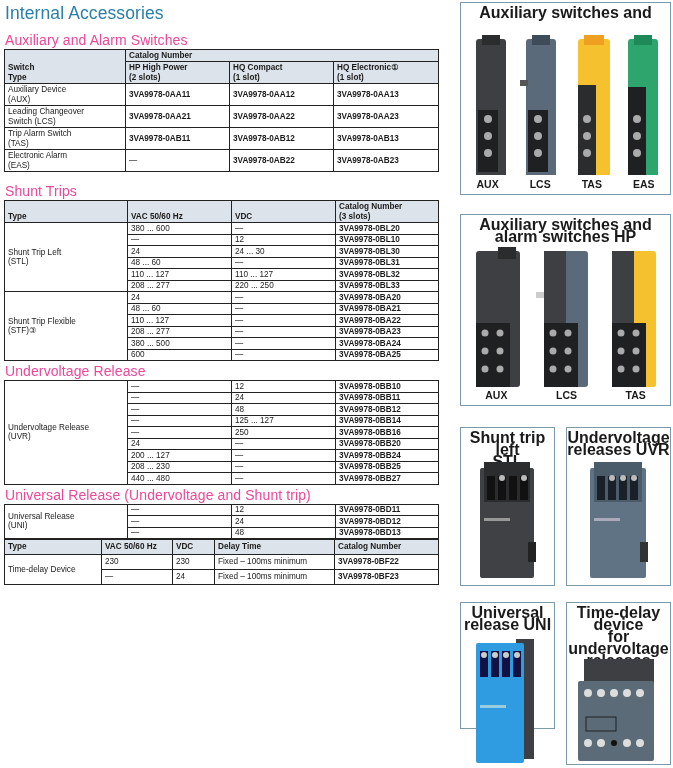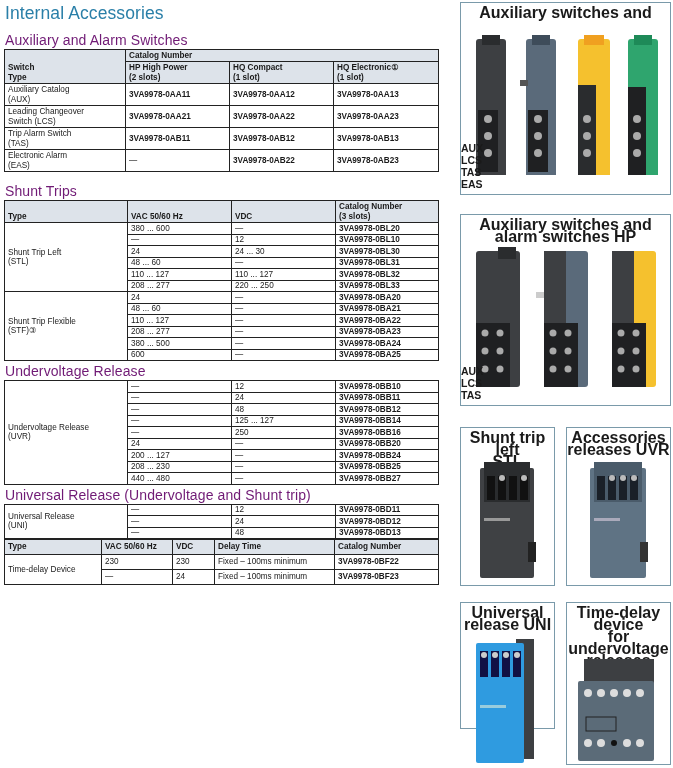--- a/index.html
+++ b/index.html
@@ -1,27 +1,27 @@
 <!DOCTYPE html>
 <html><head>
 <meta charset="utf-8">
 <style>
   html, body { margin: 0; padding: 0; background: #ffffff; }
   body { width: 673px; height: 768px; position: relative; overflow: hidden;
          font-family: "Liberation Sans", sans-serif; color: #1a1a1a; }
   .left { position: absolute; left: 4px; top: 0; width: 434px; }
   .h1 { font-size: 17.5px; color: #2a7fa8; margin: 2px 0 0 1px; height: 30px; line-height: 22px; letter-spacing: 0.1px; }
-  .h2 { font-size: 14px; color: #701a75; line-height: 16px; margin: 0 0 1px 1px; letter-spacing: 0.1px; }
+  .h2 { font-size: 14px; color: #ec4899; line-height: 16px; margin: 0 0 1px 1px; letter-spacing: 0.1px; }
   table { border-collapse: collapse; width: 434px; font-size: 8.2px; table-layout: fixed; }
   td, th { border: 1px solid #222; padding: 0 3px; vertical-align: middle; text-align: left; line-height: 9.5px; }
   thead th { background: #dde3ea; font-weight: bold; }
   td.cat { font-weight: bold; }
   .pbox { position: absolute; border: 1.5px solid #7a9aaa; background: #fff; box-sizing: border-box; }
   .pcap { text-align: center; font-weight: bold; font-size: 16px; line-height: 12px; color: #1a1a1a; margin-top: 4px; }
-  .plabels { position: absolute; bottom: 4px; left: 0; right: 0; display: flex; justify-content: space-around; font-weight: bold; font-size: 10.5px; flex-direction: column; }
+  .plabels { position: absolute; bottom: 4px; left: 0; right: 0; display: flex; justify-content: space-around; font-weight: bold; font-size: 10.5px; }
 </style>
 </head>
 <body>
 
 <div class="left">
   <div class="h1">Internal Accessories</div>
 
   <div class="h2" style="margin-top:0px;">Auxiliary and Alarm Switches</div>
   <table>
     <colgroup>
@@ -49,21 +49,21 @@
           </th>
         <th>
             <div>HQ Electronic①</div>
             <div>(1 slot)</div>
           </th>
       </tr>
     </thead>
     <tbody>
       <tr style="height:22px">
         <td>
-            <div>Auxiliary Catalog</div>
+            <div>Auxiliary Device</div>
             <div>(AUX)</div>
           </td>
         <td class="cat">3VA9978-0AA11</td>
         <td class="cat">3VA9978-0AA12</td>
         <td class="cat">3VA9978-0AA13</td>
       </tr>
       <tr style="height:22px">
         <td>
             <div>Leading Changeover</div>
             <div>Switch (LCS)</div>
@@ -420,21 +420,21 @@
       <rect x="58" y="14" width="8" height="24" fill="#111"></rect>
     <circle cx="40" cy="16" r="3" fill="#bbb"></circle>
       <circle cx="62" cy="16" r="3" fill="#bbb"></circle>
     <rect x="22" y="56" width="26" height="3" fill="#999"></rect>
     <rect x="66" y="80" width="8" height="20" fill="#222"></rect>
   </svg>
 </div>
 
 <div class="pbox" style="left:566px;top:427px;width:105px;height:159px;">
   <div class="pcap">
-    <div>Accessories</div>
+    <div>Undervoltage</div>
     <div>releases UVR</div>
   </div>
   <svg width="102" height="120" style="position:absolute;left:1px;top:34px;">
     <rect x="22" y="6" width="56" height="110" rx="2" fill="#5f7384"></rect>
     <rect x="26" y="0" width="48" height="40" fill="#4a5b6a"></rect>
     <rect x="29" y="14" width="8" height="24" fill="#1a2028"></rect>
       <rect x="40" y="14" width="8" height="24" fill="#1a2028"></rect>
     <rect x="51" y="14" width="8" height="24" fill="#1a2028"></rect>
       <rect x="62" y="14" width="8" height="24" fill="#1a2028"></rect>
     <circle cx="44" cy="16" r="3" fill="#bbb"></circle>

